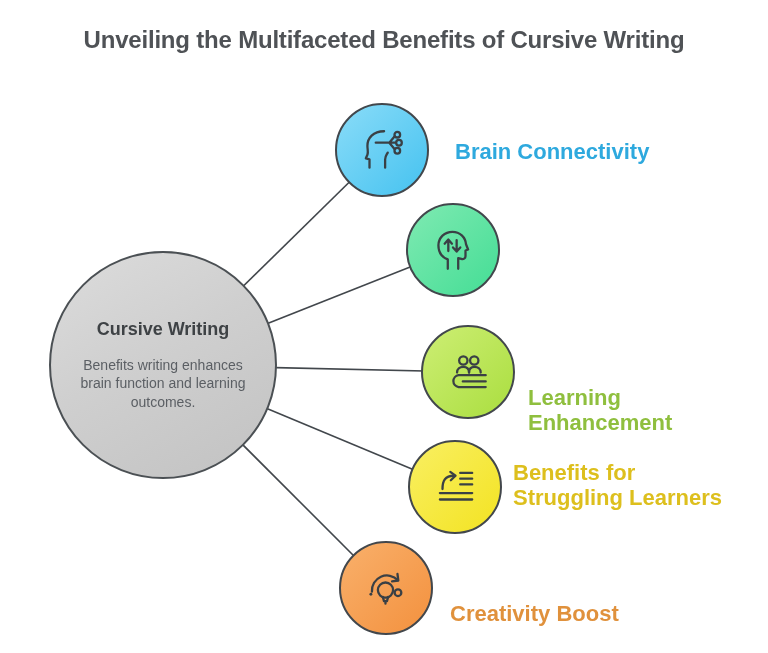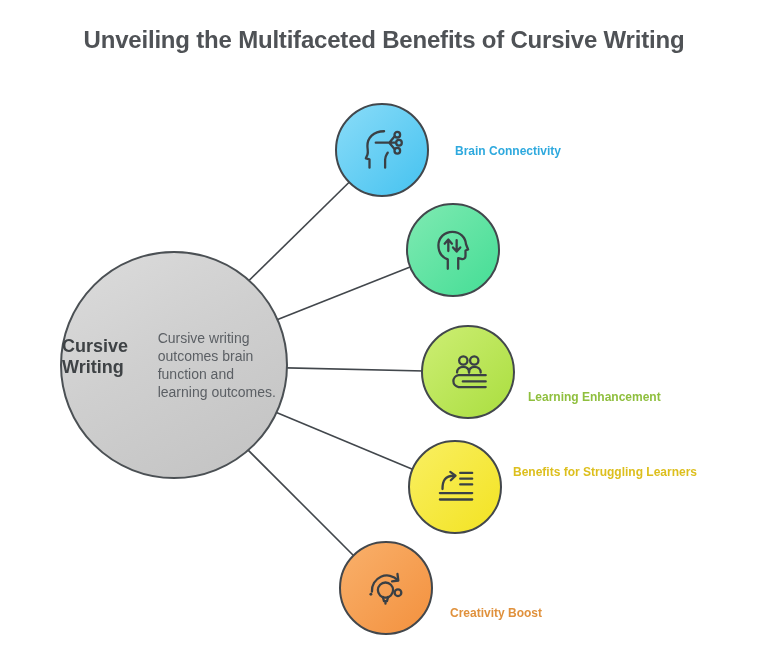--- a/index.html
+++ b/index.html
@@ -4,32 +4,32 @@
 <style>
   html,body{margin:0;padding:0;background:#ffffff;}
   body{font-family:"Liberation Sans","DejaVu Sans",sans-serif;}
   .canvas{position:relative;width:768px;height:653px;background:#ffffff;overflow:hidden;}
 
   .title{position:absolute;top:26px;left:0;width:100%;text-align:center;
          font-size:24px;font-weight:bold;color:#4f5256;letter-spacing:-0.2px;margin:0;}
 
   svg.lines{position:absolute;left:0;top:0;width:768px;height:653px;}
 
-  .center-circle{position:absolute;left:60px;top:251px;width:228px;height:228px;
+  .center-circle{position:absolute;left:49px;top:251px;width:228px;height:228px;
       border-radius:50%;border:2px solid #4b5054;box-sizing:border-box;
       background:linear-gradient(150deg,#dcdcdc 0%,#cfcfcf 45%,#c2c2c2 100%);
-      display:flex;flex-direction:row;align-items:center;justify-content:center;text-align:left;}
+      display:flex;flex-direction:column;align-items:center;justify-content:center;text-align:center;}
   .center-heading{font-size:18px;font-weight:bold;color:#3e4245;margin:0 0 16px 0;}
   .center-desc{font-size:14px;color:#5b5f64;line-height:1.3;width:178px;margin:0;}
   .bubble{position:absolute;width:90px;height:90px;border-radius:50%;
       border:2px solid #42474c;box-sizing:content-box;
       background:linear-gradient(135deg,var(--fill-a),var(--fill-b));
       display:flex;align-items:center;justify-content:center;}
   .bubble svg{display:block;}
-  .node-label{position:absolute;font-size:12px;font-weight:bold;line-height:25px;color:var(--accent);}
+  .node-label{position:absolute;font-size:22px;font-weight:bold;line-height:25px;color:var(--accent);}
 
   .b1{left:335px;top:103px;} .l1{left:455px;top:139px;width:230px;}
   .b2{left:406px;top:203px;} .l2{left:513px;top:225px;width:145px;}
   .b3{left:421px;top:325px;} .l3{left:528px;top:345px;width:145px;margin-top:40px;}
   .b4{left:408px;top:440px;} .l4{left:513px;top:460px;width:214px;}
   .b5{left:339px;top:541px;} .l5{left:450px;top:571px;width:230px;margin-top:30px;}
 
   .icon-stroke{fill:none;stroke:#3a4045;stroke-width:2.2;stroke-linecap:round;stroke-linejoin:round;}
   .icon-fill{fill:#3a4045;stroke:none;}
 </style>
@@ -43,21 +43,21 @@
   <svg class="lines" viewBox="0 0 768 653">
     <line x1="163" y1="365" x2="382" y2="150" stroke="#42474c" stroke-width="1.6"></line>
     <line x1="163" y1="365" x2="453" y2="250" stroke="#42474c" stroke-width="1.6"></line>
     <line x1="163" y1="365" x2="468" y2="372" stroke="#42474c" stroke-width="1.6"></line>
     <line x1="163" y1="365" x2="455" y2="487" stroke="#42474c" stroke-width="1.6"></line>
     <line x1="163" y1="365" x2="386" y2="588" stroke="#42474c" stroke-width="1.6"></line>
   </svg>
 
   <div class="center-circle">
     <div class="center-heading">Cursive Writing</div>
-    <p class="center-desc">Cursive writing outcomes brain function and learning outcomes.</p>
+    <p class="center-desc">Benefits writing enhances brain function and learning outcomes.</p>
   </div>
 
   <div class="bubble b1" style="--fill-a: #8adcf8; --fill-b: #45c2f0; --accent: #2ea9de;">
     <span>
       <svg width="50" height="50" viewBox="0 0 48 48">
         <path class="icon-stroke" d="M26 6 C 15.5 6 10 12.5 10 20 C 10 23.5 11 25.6 10 28.6 L 8.5 32 L 12 33 L 12 41"></path>
         <path class="icon-stroke" d="M29.5 26.5 C 28.3 28.8 27 30 27 33 L 27 41"></path>
         <path class="icon-stroke" d="M18 17 H 31 M31 17 L 36 11 M31 17 H 37 M31 17 L 36 23"></path>
         <circle class="icon-stroke" cx="38.7" cy="9.3" r="2.7"></circle>
         <circle class="icon-stroke" cx="40.3" cy="17" r="2.7"></circle>

